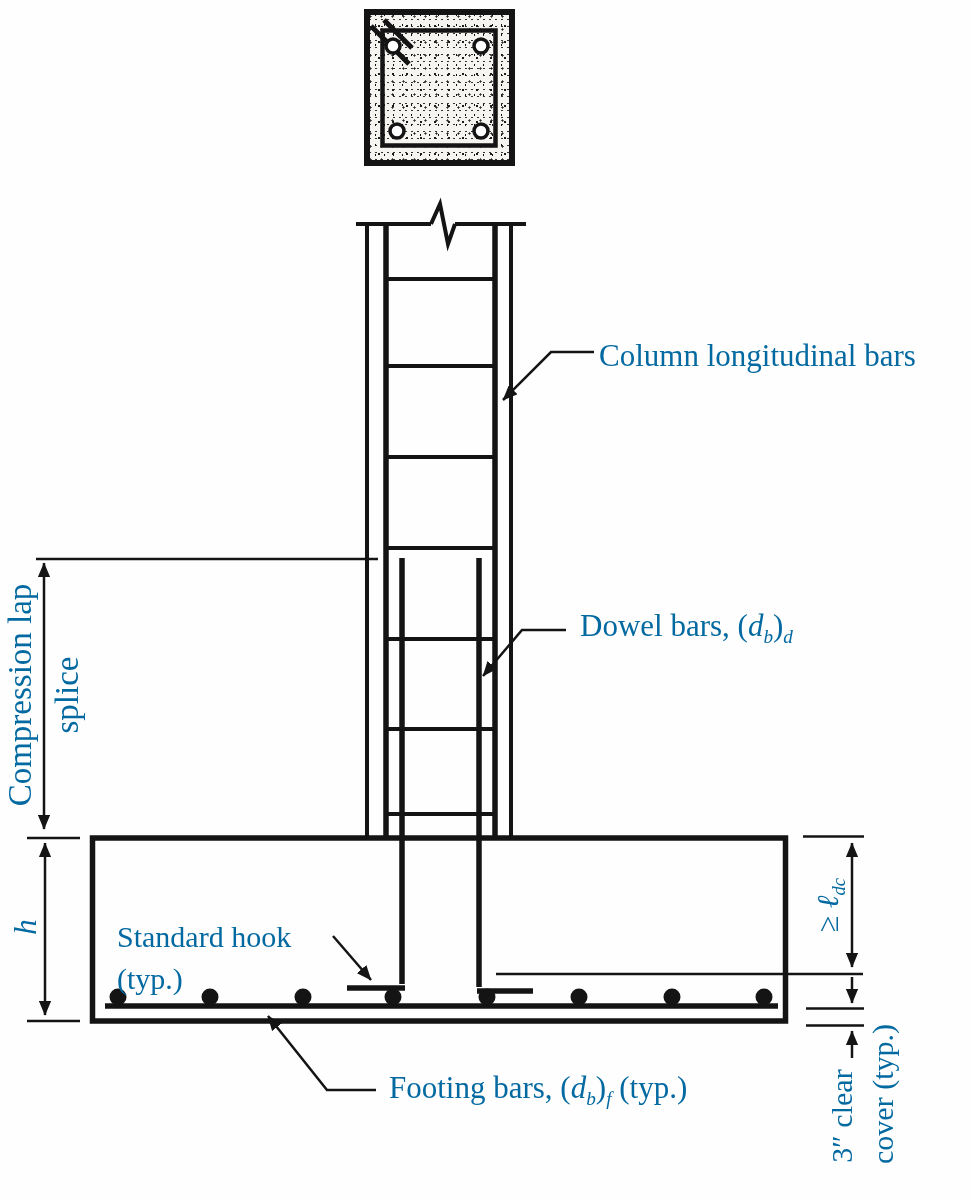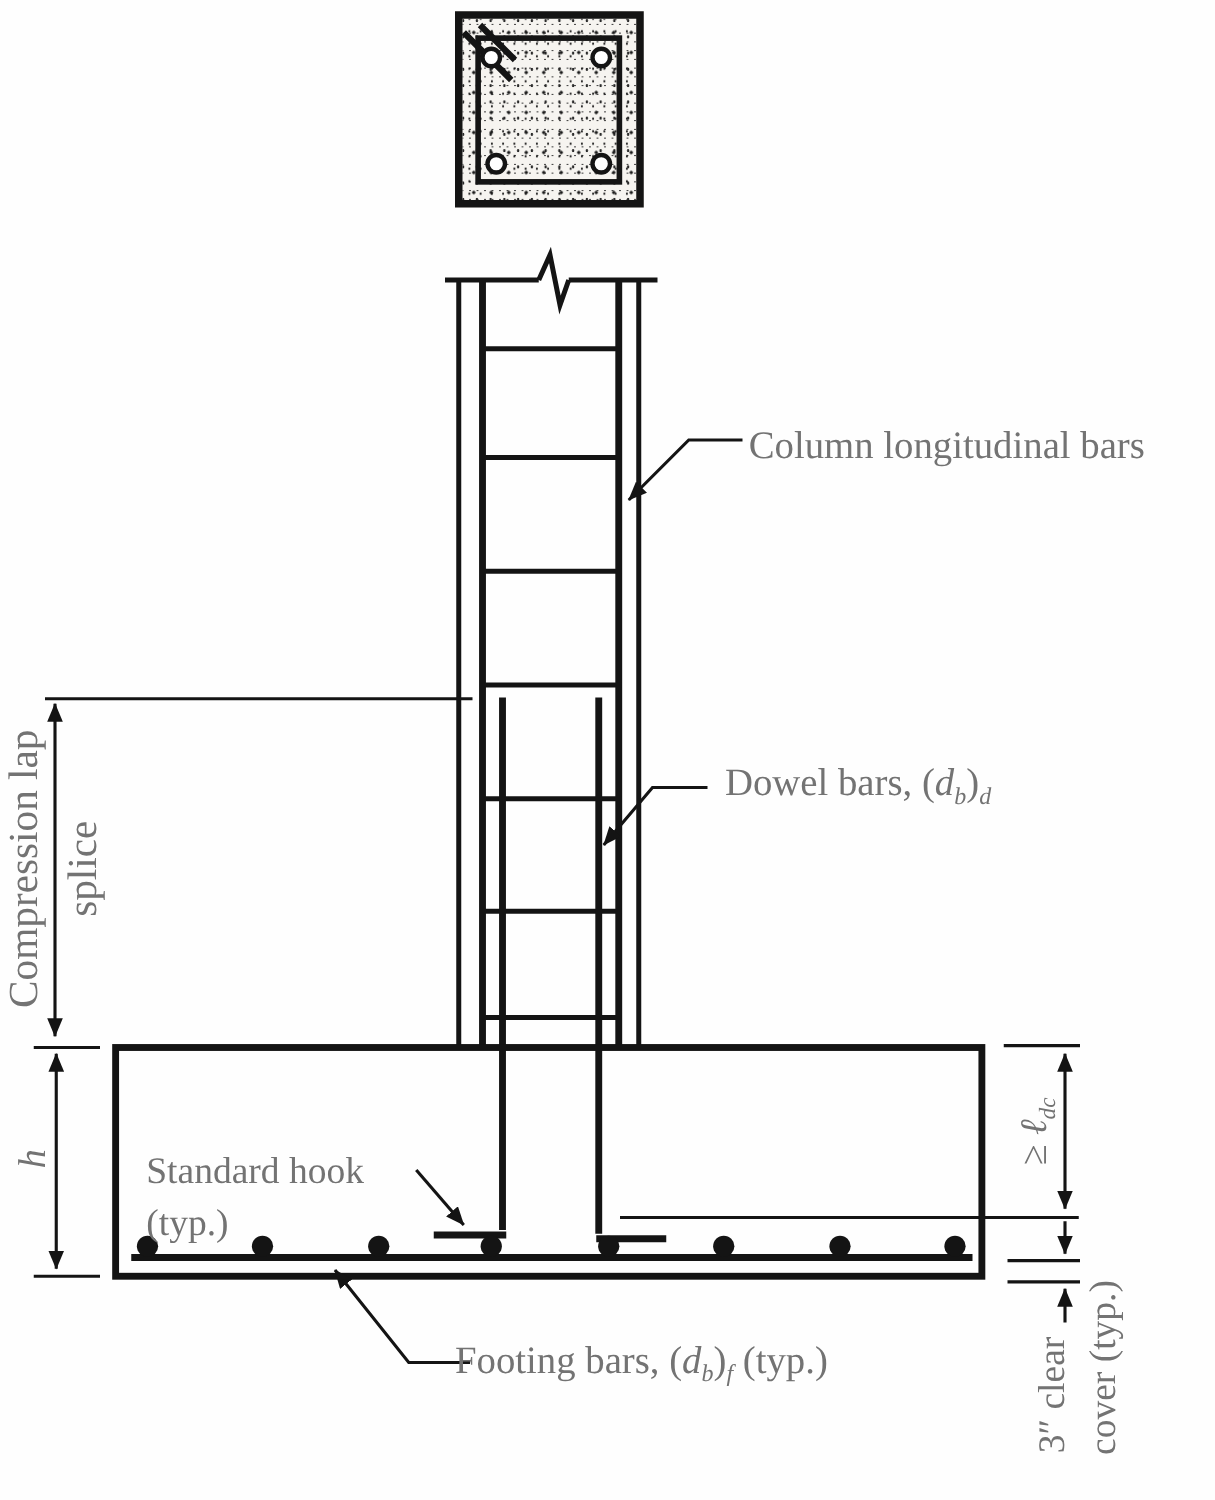--- a/index.html
+++ b/index.html
@@ -1,18 +1,18 @@
 <!DOCTYPE html>
 <html><head>
 <meta charset="utf-8">
 <style>
   html,body{margin:0;padding:0;background:#ffffff;}
   .stage{
     position:relative;width:972px;height:1200px;background:#fefefe;
-    font-family:"Liberation Serif","DejaVu Serif",serif;color:#737373;overflow:hidden;
+    font-family:"Liberation Serif","DejaVu Serif",serif;color:#0369a1;overflow:hidden;
   }
   
   .xsection{
     position:absolute;left:364px;top:9px;width:151px;height:157px;
     border:6px solid #141414;box-sizing:border-box;
     background-color:#f6f4f0;
     background-image:
       radial-gradient(circle,#1b1b1b 1.1px,transparent 1.5px),
       radial-gradient(circle,#2a2a2a .9px,transparent 1.25px),
       radial-gradient(circle,#111111 .7px,transparent 1px),
@@ -111,21 +111,21 @@
 
   <div class="lbl" style="left:569px;top:604px;margin-left:11px;">
     <span>Dowel bars, (</span><span class="it">d</span><sub class="it">b</sub><span>)</span><sub class="it">d</sub>
   </div>
 
   <div class="lbl fs30" style="left:117px;top:916px;">
     <div>Standard hook</div>
     <div>(typ.)</div>
   </div>
 
-  <div class="lbl" style="left:364px;top:1066px;text-align:center;">
+  <div class="lbl" style="left:389px;top:1066px;text-align:center;">
     <span>Footing bars, (</span><span class="it">d</span><sub class="it">b</sub><span>)</span><sub class="it">f</sub><span> (typ.)</span>
   </div>
 
   <div class="lbl fs33 ctr" style="left:20px;top:695px;">Compression lap</div>
   <div class="lbl fs33 ctr" style="left:67px;top:695px;">splice</div>
 
   <div class="lbl ctr it" style="left:26px;top:927px;">h</div>
 
   <div class="lbl fs30 ctr" style="left:828px;top:905px;">
     <span>≥ </span><span class="it">ℓ</span><sub class="it">dc</sub>

